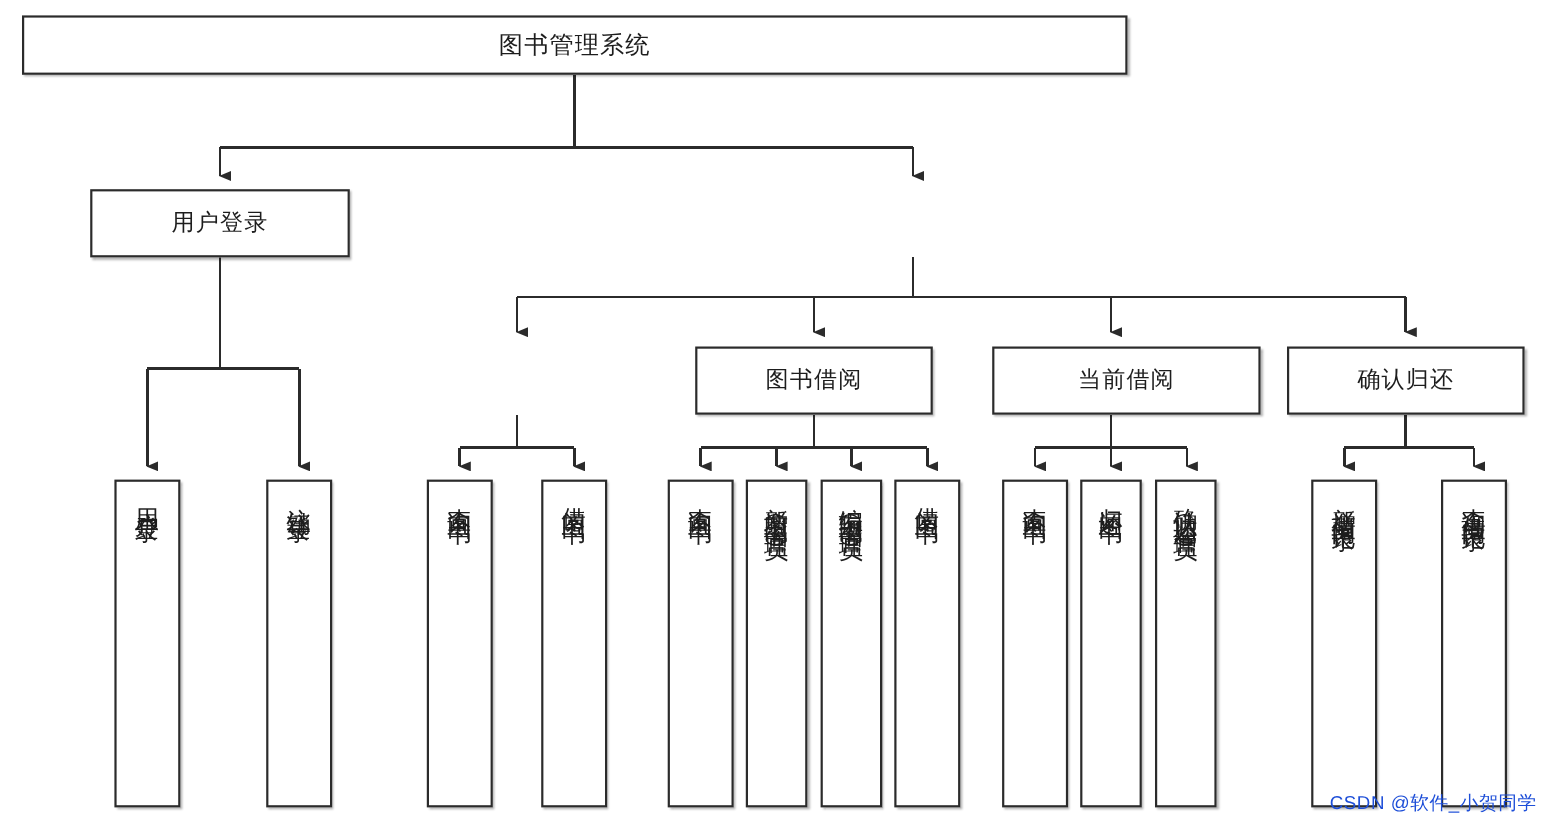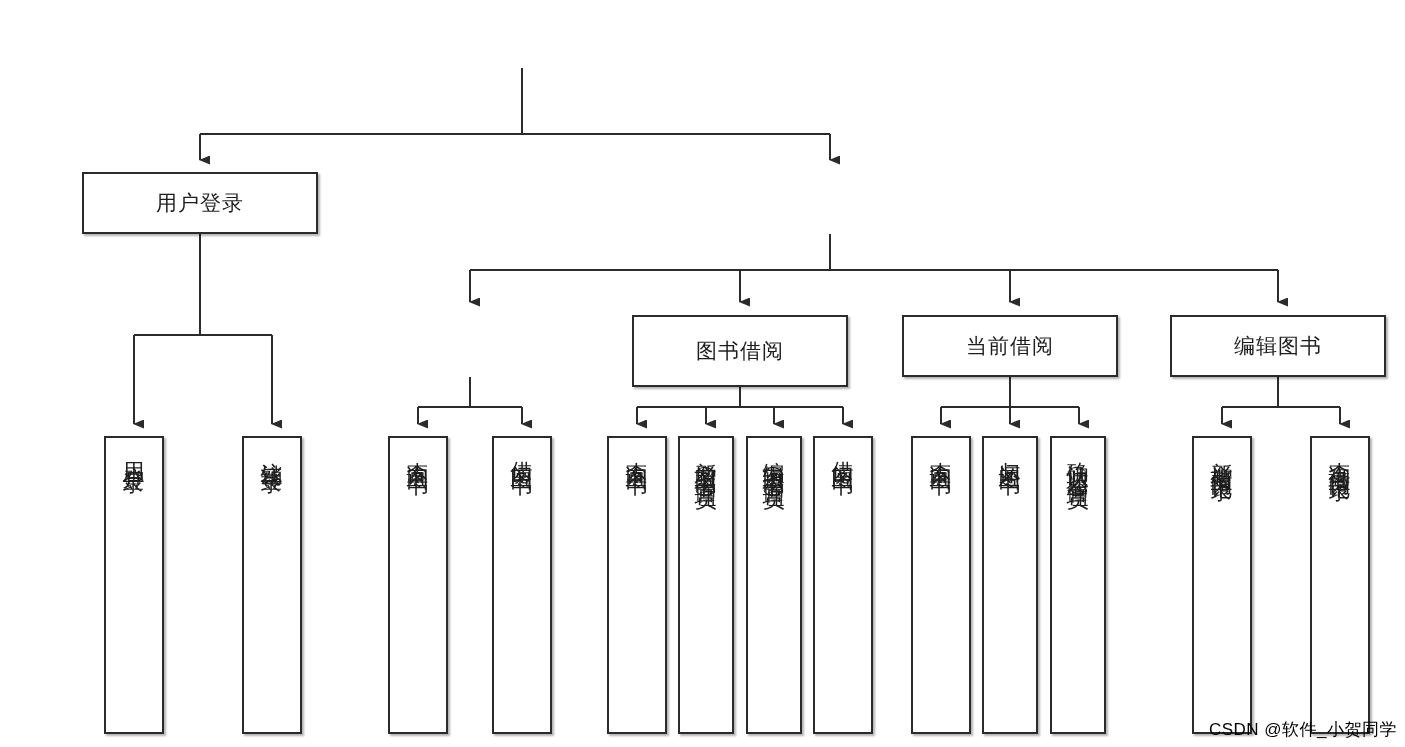--- a/index.html
+++ b/index.html
@@ -58,21 +58,21 @@
     font-size: 22px;
     line-height: 1.05;
     letter-spacing: 4px;
     white-space: pre;
   }
   .watermark {
     position: absolute;
     right: 8px;
     bottom: 6px;
     font-size: 17px;
-    color: #000000;
+    color: #1d4ed8;
     letter-spacing: 0.5px;
     white-space: nowrap;
     user-select: none;
   }
 </style>
 </head>
 <body>
 
 <div id="diagram-root">
 
@@ -119,37 +119,40 @@
       <path d="M1010,407 L1010,424" marker-end="url(#arrow)"></path>
       <path d="M1079,407 L1079,424" marker-end="url(#arrow)"></path>
 
       <path d="M1278,377 L1278,407"></path>
       <path d="M1222,407 L1340,407"></path>
       <path d="M1222,407 L1222,424" marker-end="url(#arrow)"></path>
       <path d="M1340,407 L1340,424" marker-end="url(#arrow)"></path>
     </g>
   </svg>
 
+  <div class="node root horizontal" style="left:20px; top:14px; width:1005px; height:54px;">
+    <span class="node-label">图书管理系统</span>
+  </div>
 
   <div class="node horizontal" style="left:82px; top:172px; width:236px; height:62px;">
     <span class="node-label">用户登录</span>
   </div>
 
 
 
-  <div class="node horizontal" style="left:632px; top:315px; width:216px; height:72px;">
+  <div class="node horizontal" style="left:632px; top:315px; width:216px; height:62px;">
     <span class="node-label">图书借阅</span>
   </div>
 
-  <div class="node horizontal" style="left:902px; top:315px; width:216px; height:62px;">
+  <div class="node horizontal" style="left:902px; top:315px; width:244px; height:62px;">
     <span class="node-label">当前借阅</span>
   </div>
 
   <div class="node horizontal" style="left:1170px; top:315px; width:216px; height:62px;">
-    <span class="node-label">编辑图书</span>
+    <span class="node-label">确认归还</span>
   </div>
 
   <div class="node vertical" style="left:104px; top:436px; width:60px; height:298px;">
     <span class="node-label">用户登录</span>
   </div>
 
   <div class="node vertical" style="left:242px; top:436px; width:60px; height:298px;">
     <span class="node-label">注销登录</span>
   </div>
 

